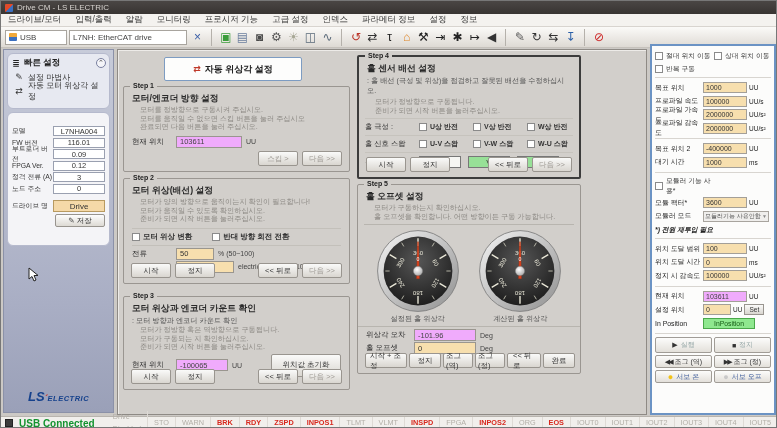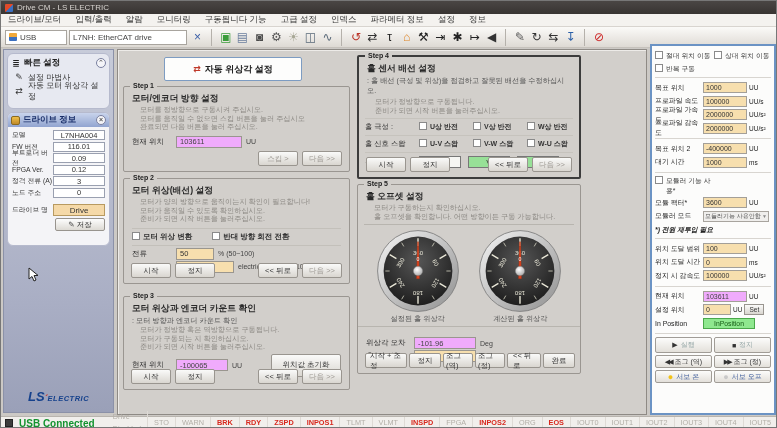--- a/index.html
+++ b/index.html
@@ -31,21 +31,21 @@
   .phead{display:flex;align-items:center;gap:3px;font-weight:bold;font-size:8.5px;color:#222;height:14px;}
   .phead .sp{flex:1;}
   .roundbtn{width:10px;height:10px;border:1px solid #7a80a0;border-radius:50%;background:#f4f4f8;
             font-size:7px;line-height:8px;text-align:center;color:#555;}
   .qitem{display:flex;align-items:center;gap:4px;height:14px;font-size:8px;color:#333;padding-left:3px;}
   .qicon{font-size:9px;width:10px;text-align:center;}
   .ipanel{top:62px;height:134px;background:#f4f4f7;padding:0;}
   .ihead{display:flex;align-items:center;gap:3px;height:14px;font-weight:bold;font-size:8.5px;color:#1a2f6a;
          background:linear-gradient(#c9d4ec,#91a4d0);border-radius:5px 5px 0 0;padding:0 3px;}
   .drvicon{width:9px;height:9px;background:linear-gradient(#f0c04a,#c08a2a);border-radius:2px;border:1px solid #8a6a20;}
-  .ibody{padding:3px 4px;}
+  .ibody{padding:13px 4px;}
   .inforow{display:flex;align-items:center;height:10.5px;margin-bottom:1px;}
   .flab{flex:1;font-size:6.8px;color:#333;}
   .fval{width:52px;height:10px;background:#fff;border:1px solid #9aa0b0;font-size:7.5px;
         display:flex;align-items:center;justify-content:center;}
   .drow{display:flex;align-items:center;margin-top:6px;height:12px;}
   .dval{width:52px;height:12px;background:#f5d9a8;border:1px solid #b89a60;font-size:8px;
         display:flex;align-items:center;justify-content:center;}
   .saverow{display:flex;justify-content:flex-end;margin-top:2px;}
   .savebtn{width:50px;height:13px;background:linear-gradient(#fdfdfd,#dddad4);border:1px solid #98948e;
            border-radius:2px;font-size:7.5px;display:flex;align-items:center;justify-content:center;gap:2px;}
@@ -77,21 +77,21 @@
   .tan{background:#f7dfae;}
   .sunit{font-size:7px;color:#444;}
   .btnrow{position:absolute;bottom:5px;left:7px;right:7px;display:flex;gap:4px;align-items:center;}
   .sbtn{height:15px;min-width:40px;padding:0 5px;background:linear-gradient(#fafaf9,#d9d6d0);
         border:1px solid #99958f;border-radius:2px;font-size:7.5px;color:#333;
         display:flex;align-items:center;justify-content:center;}
   .sbtn.dis{color:#9d9993;}
   .spacer{flex:1;}
   .chkline{display:flex;align-items:center;margin:4px 8px 0 8px;border-top:1px solid #c3c0ba;
            border-bottom:1px solid #c3c0ba;padding:3px 0;gap:4px;}
-  .chk{display:flex;align-items:flex-start;gap:3px;font-size:7.5px;font-weight:bold;color:#333;}
+  .chk{display:flex;align-items:center;gap:3px;font-size:7.5px;font-weight:bold;color:#333;}
   .cbox{width:8px;height:8px;background:#fff;border:1px solid #8a8a8a;flex:none;}
   .s4row{display:flex;align-items:center;margin:0 6px;padding:3px 0;border-top:1px solid #c6c3bd;gap:2px;}
   .s4lab{width:52px;font-size:7.3px;color:#333;flex:none;}
   .s4row .chk{width:54px;font-size:7px;}
   .hallbox{width:42px;height:12px;border:1px solid #777;font-size:8px;display:flex;align-items:center;
            justify-content:center;margin-right:7px;}
   .hallbox.on{background:#97e097;}
   .hallbox.off{background:#f6f6f3;}
   .s5sep{height:1px;background:#b8b5af;margin:3px 6px;}
   .gauges{display:flex;justify-content:space-evenly;margin-top:1px;}
@@ -147,21 +147,21 @@
   <div class="titlebar">
     <div class="appicon"></div>
     <span>Drive CM - LS ELECTRIC</span>
   </div>
 
   <div class="menubar">
     <span class="menuitem">드라이브/모터</span>
       <span class="menuitem">입력/출력</span>
       <span class="menuitem">알람</span>
       <span class="menuitem">모니터링</span>
-      <span class="menuitem">구동됩니다 기능</span>
+      <span class="menuitem">프로시저 기능</span>
       <span class="menuitem">고급 설정</span>
       <span class="menuitem">인덱스</span>
       <span class="menuitem">파라메터 정보</span>
       <span class="menuitem">설정</span>
       <span class="menuitem">정보</span>
   </div>
 
   <div class="toolbar">
     <div class="combo" style="width:62px">
       <span class="usb-badge"></span>
@@ -257,26 +257,20 @@
 
           <div class="qitem">
             <span class="qicon">⇄</span>
             <span>자동 모터 위상각 설정</span>
           </div>
 
       </div>
     </div>
 
     <div class="panel ipanel">
-      <div class="ihead">
-        <span class="drvicon"></span>
-        <span>드라이브 정보</span>
-        <span class="sp" style="flex:1"></span>
-        <span class="roundbtn">×</span>
-      </div>
       <div class="ibody">
         <div>
 
             <div class="inforow">
               <span class="flab">모델</span>
               <span class="fval">L7NHA004</span>
             </div>
 
             <div class="inforow">
               <span class="flab">FW 버전</span>
@@ -549,21 +543,21 @@
               <text transform="translate(-18.2,-8.5) rotate(300)">300</text>
             </g>
             <polygon points="-1.8,9 1.8,9 0.7,-34 -0.7,-34" fill="#d8431f" stroke="#8a2a10" stroke-width="0.3"></polygon>
             <text y="-12" font-size="6" fill="#f4f4f4" text-anchor="middle">0</text>
             <circle r="5.5" fill="url(#hubG)" stroke="#6f6f6f" stroke-width="0.5"></circle>
           </svg>
           <div class="glabel">계산된 홀 위상각</div>
         </div>
       </div>
       <div class="s5fields">
-        <div class="srow" style="margin-top:8px">
+        <div class="srow" style="margin-top:0">
           <span class="slab">위상각 오차</span>
           <span class="sin gray" style="width:62px">-101.96</span>
           <span class="sunit">Deg</span>
         </div>
         <div class="srow" style="margin-top:1px">
           <span class="slab">홀 오프셋</span>
           <span class="sin tan" style="width:62px">0</span>
           <span class="sunit">Deg</span>
         </div>
       </div>

